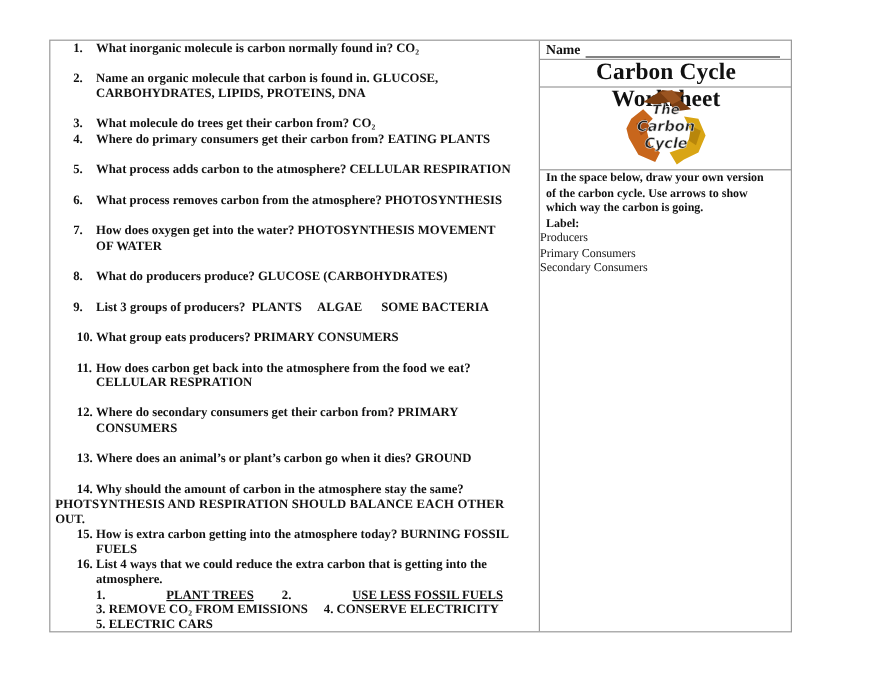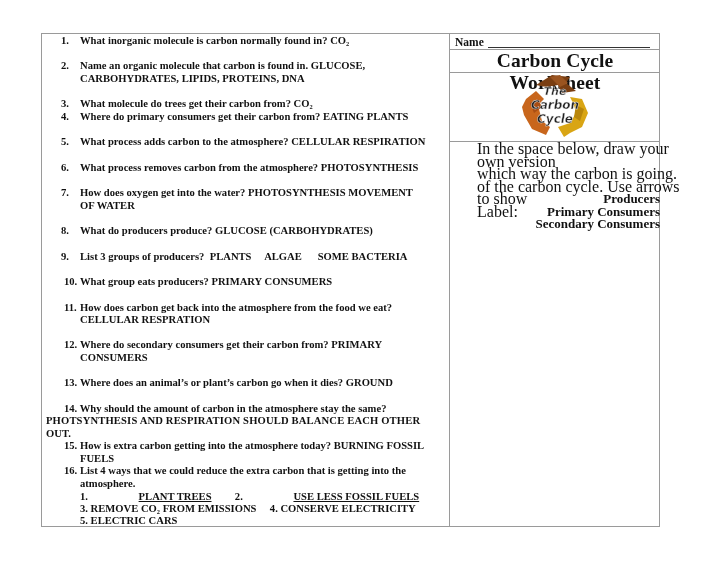--- a/index.html
+++ b/index.html
@@ -35,25 +35,25 @@
     .name-underline {
       position: absolute; left: 38px; top: 13px; width: 162px; height: 1px; background: #333;
     }
     .title-row {
       position: absolute; left: 0; top: 16px; width: 100%; text-align: center;
       font-weight: bold; font-size: 19.5px; line-height: 22px; letter-spacing: 0.1px;
     }
     .logo { position: absolute; left: 70px; top: 39px; width: 70px; height: 66px; font-style: italic; }
     .instructions {
       position: absolute; left: 5px; top: 109px; width: 204px;
-      font-weight: normal; font-size: 16px; line-height: 12.6px; margin-left: 22px;
+      font-weight: bold; font-size: 10px; line-height: 12.6px;
     }
     .labels {
-      position: absolute; left: 0; top: 159px; width: 100%; text-align: right;
-      font-weight: bold; font-size: 13px; line-height: 12.6px;
+      position: absolute; left: 0; top: 159px; width: 100%; text-align: left;
+      font-weight: normal; font-size: 10px; line-height: 12.6px;
     }
     .drawing-area { position: absolute; left: 0; top: 196px; width: 100%; height: 296px; }
   </style>
 </head>
 <body>
 
 <div class="sheet">
   <div class="col-divider"></div>
 
   <div class="left-col">
@@ -162,22 +162,22 @@
         <text x="35" y="22" text-anchor="middle" font-family="DejaVu Sans, sans-serif" font-weight="bold" font-size="11" fill="#222" stroke="#eee" stroke-width="0.4">The</text>
         <text x="35" y="36" text-anchor="middle" font-family="DejaVu Sans, sans-serif" font-weight="bold" font-size="12" fill="#222" stroke="#eee" stroke-width="0.4">Carbon</text>
         <text x="35" y="50" text-anchor="middle" font-family="DejaVu Sans, sans-serif" font-weight="bold" font-size="12" fill="#222" stroke="#eee" stroke-width="0.4">Cycle</text>
       </svg>
     </div>
 
     <div class="row-line" style="top:107px"></div>
 
     <div class="instructions">
       <div>In the space below, draw your own version</div>
+      <div>of the carbon cycle. Use arrows to show</div>
       <div>which way the carbon is going.</div>
-      <div>of the carbon cycle. Use arrows to show</div>
       <div>Label:</div>
     </div>
     <div class="labels">
       <div>Producers</div>
       <div>Primary Consumers</div>
       <div>Secondary Consumers</div>
     </div>
     <div class="drawing-area"></div>
   </div>
 </div>

